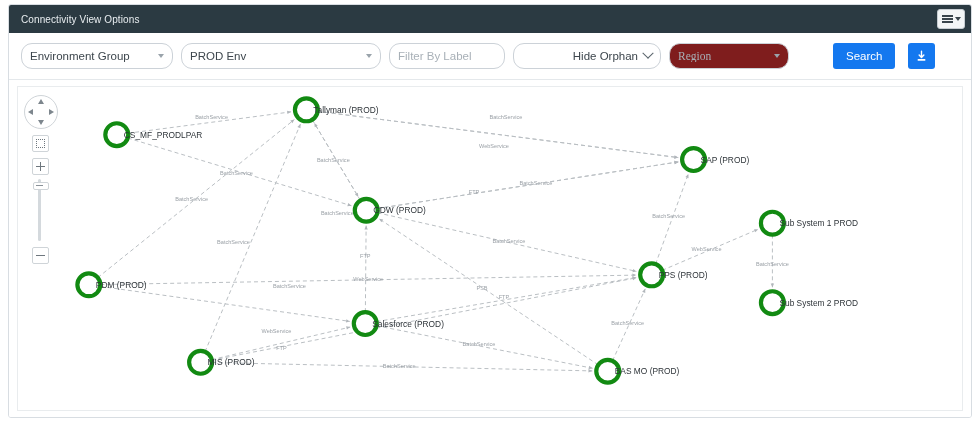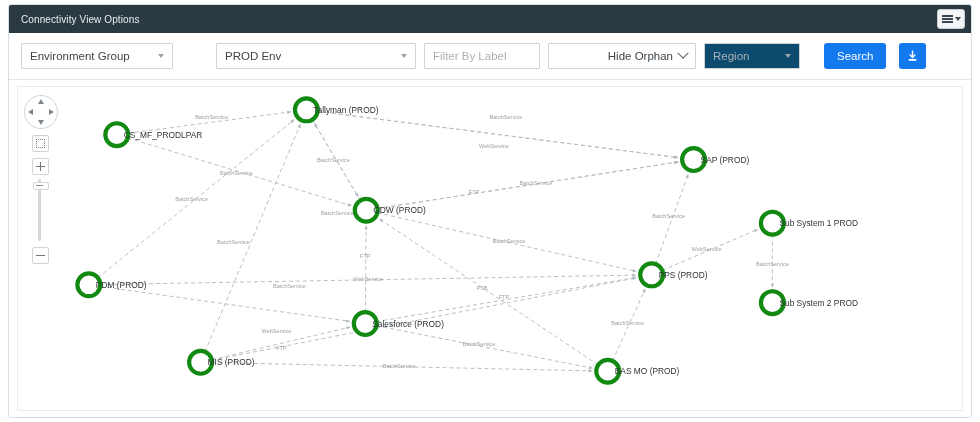--- a/index.html
+++ b/index.html
@@ -89,40 +89,40 @@
     display: flex;
     align-items: center;
     padding: 0 12px;
     gap: 8px;
     box-sizing: border-box;
   }
 
   .ctl {
     height: 26px;
     border: 1px solid #ccd2d8;
-    border-radius: 1px;
+    border-radius: 11px;
     background: #ffffff;
     display: flex;
     align-items: center;
     padding: 0 8px;
     box-sizing: border-box;
     font-size: 11.5px;
     color: #3d464d;
     position: relative;
     cursor: pointer;
     white-space: nowrap;
   }
   .ctl .lbl { flex: 1; overflow: hidden; text-overflow: ellipsis; }
   .ctl.placeholder-style .lbl { color: #a8b0b7; }
 
   .sel-env-group { width: 152px; }
-  .sel-env       { width: 200px; margin-left: 35px; }
+  .sel-env       { width: 200px; }
   .fld-filter    { width: 116px; }
   .sel-orphan    { width: 148px; text-align: right; }
-  .sel-region    { width: 96px; background:#0c4a6e; }
+  .sel-region    { width: 120px; background:#7f1d1d;font-family:Liberation Serif, serif; }
 
   .caret-sm {
     width: 0; height: 0;
     border-left: 3.5px solid transparent;
     border-right: 3.5px solid transparent;
     border-top: 4px solid #9aa3ab;
     margin-left: 6px;
   }
   .caret-chev {
     width: 7px; height: 7px;
@@ -135,21 +135,21 @@
   .btn-search {
     height: 26px;
     padding: 0 13px;
     background: #1478ef;
     color: #ffffff;
     border: none;
     border-radius: 3px;
     font-size: 11.5px;
     font-family: "Liberation Sans", sans-serif;
     cursor: pointer;
-    margin-left: 16px;
+    margin-left: 36px;
   }
   .btn-export {
     width: 27px;
     height: 26px;
     background: #1478ef;
     border: none;
     border-radius: 3px;
     cursor: pointer;
     display: flex;
     align-items: center;

